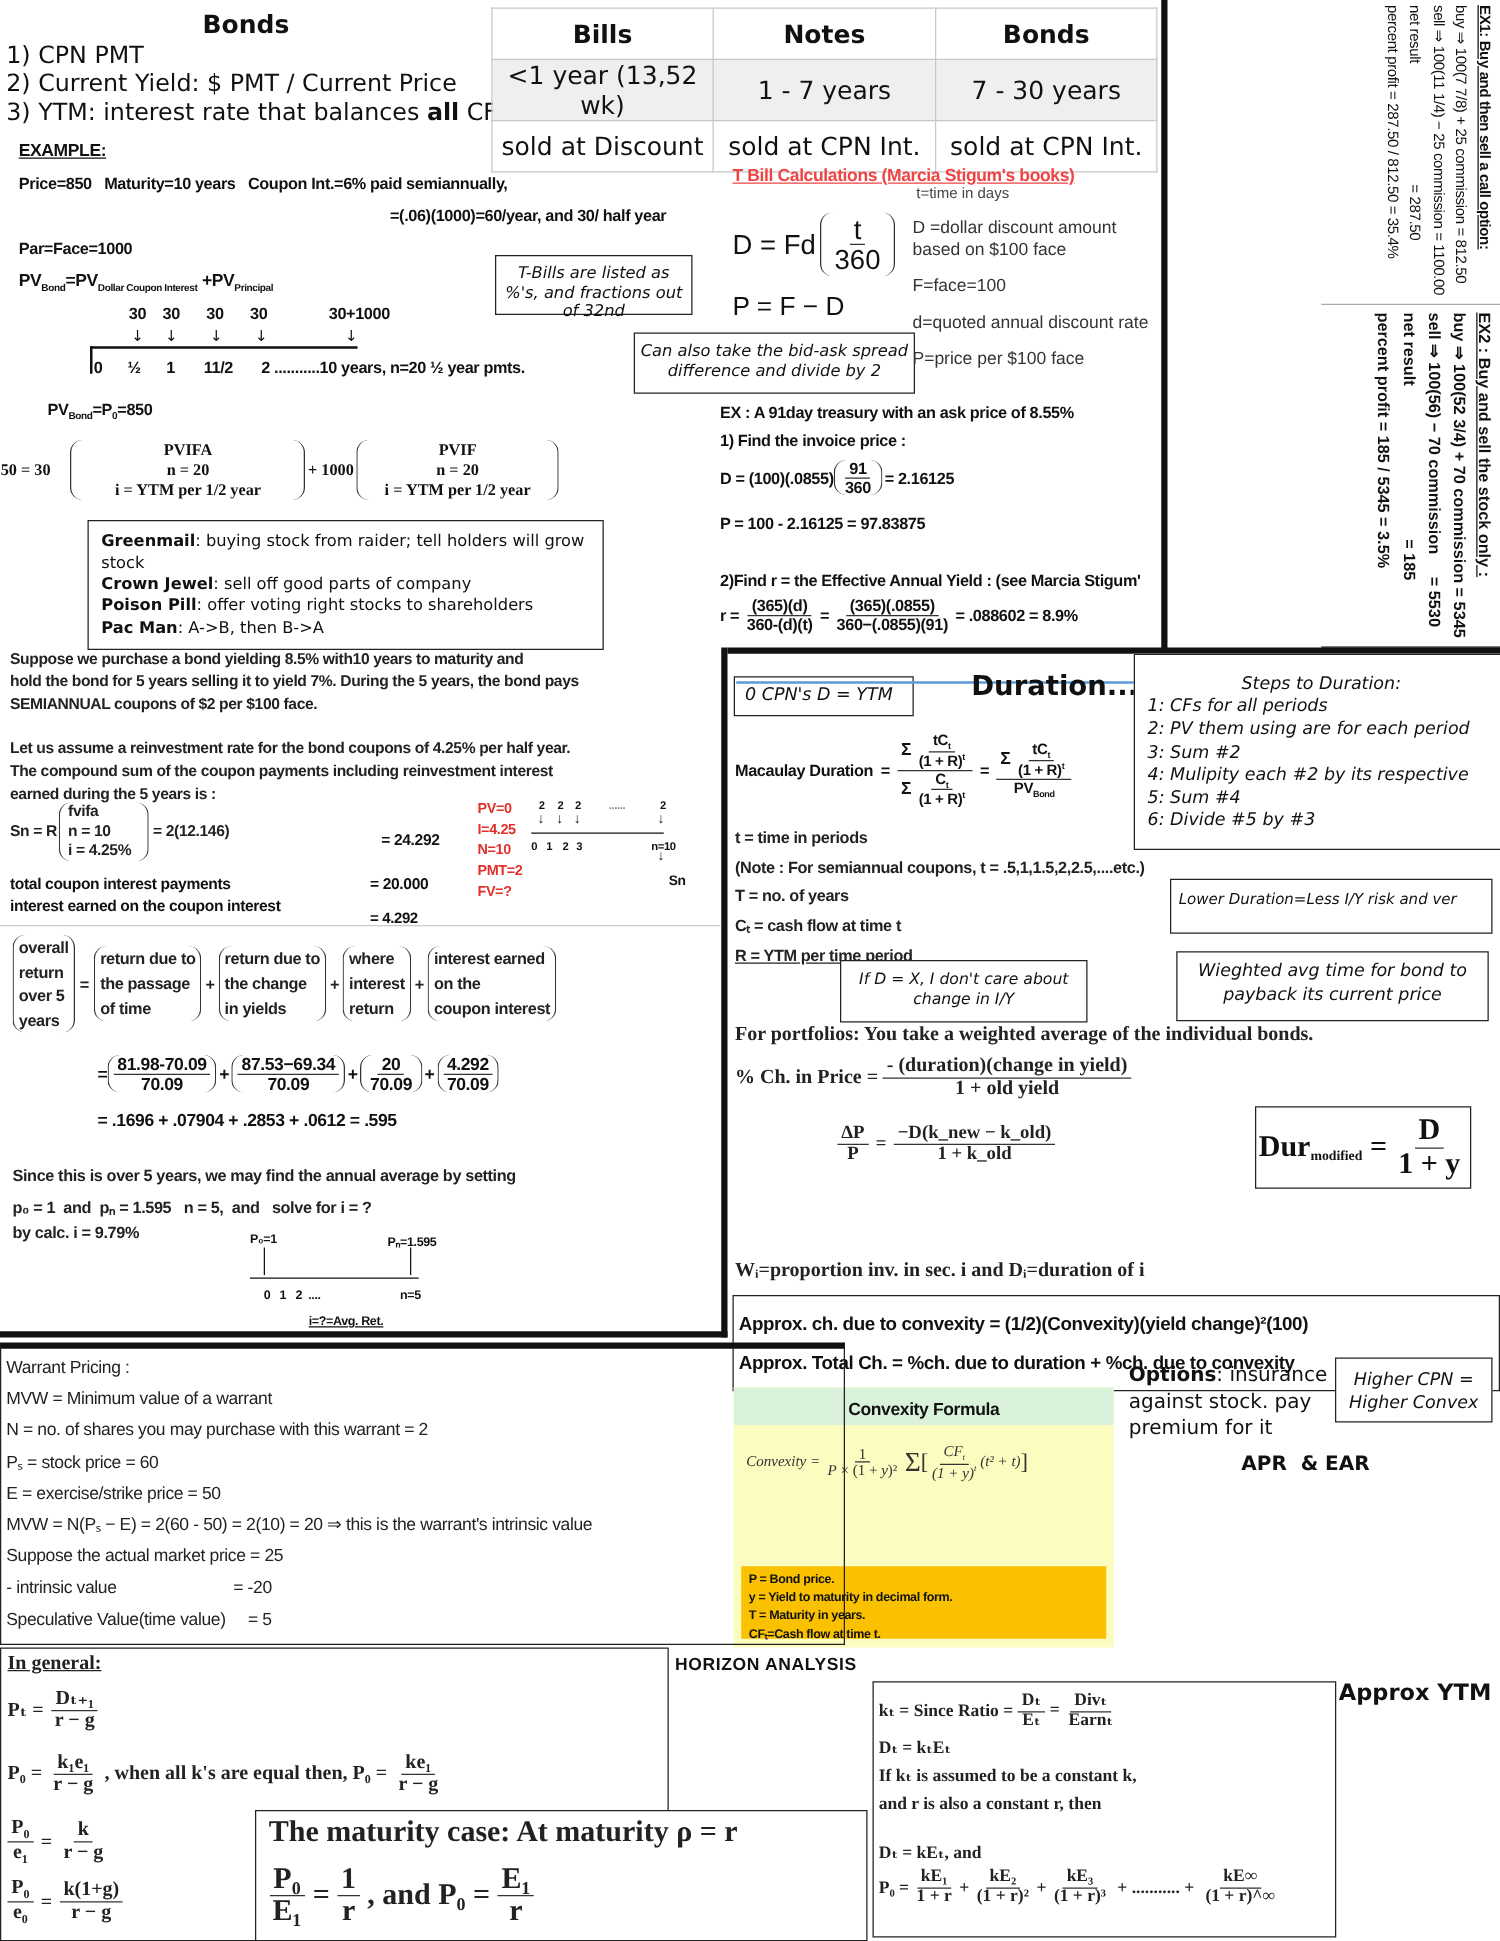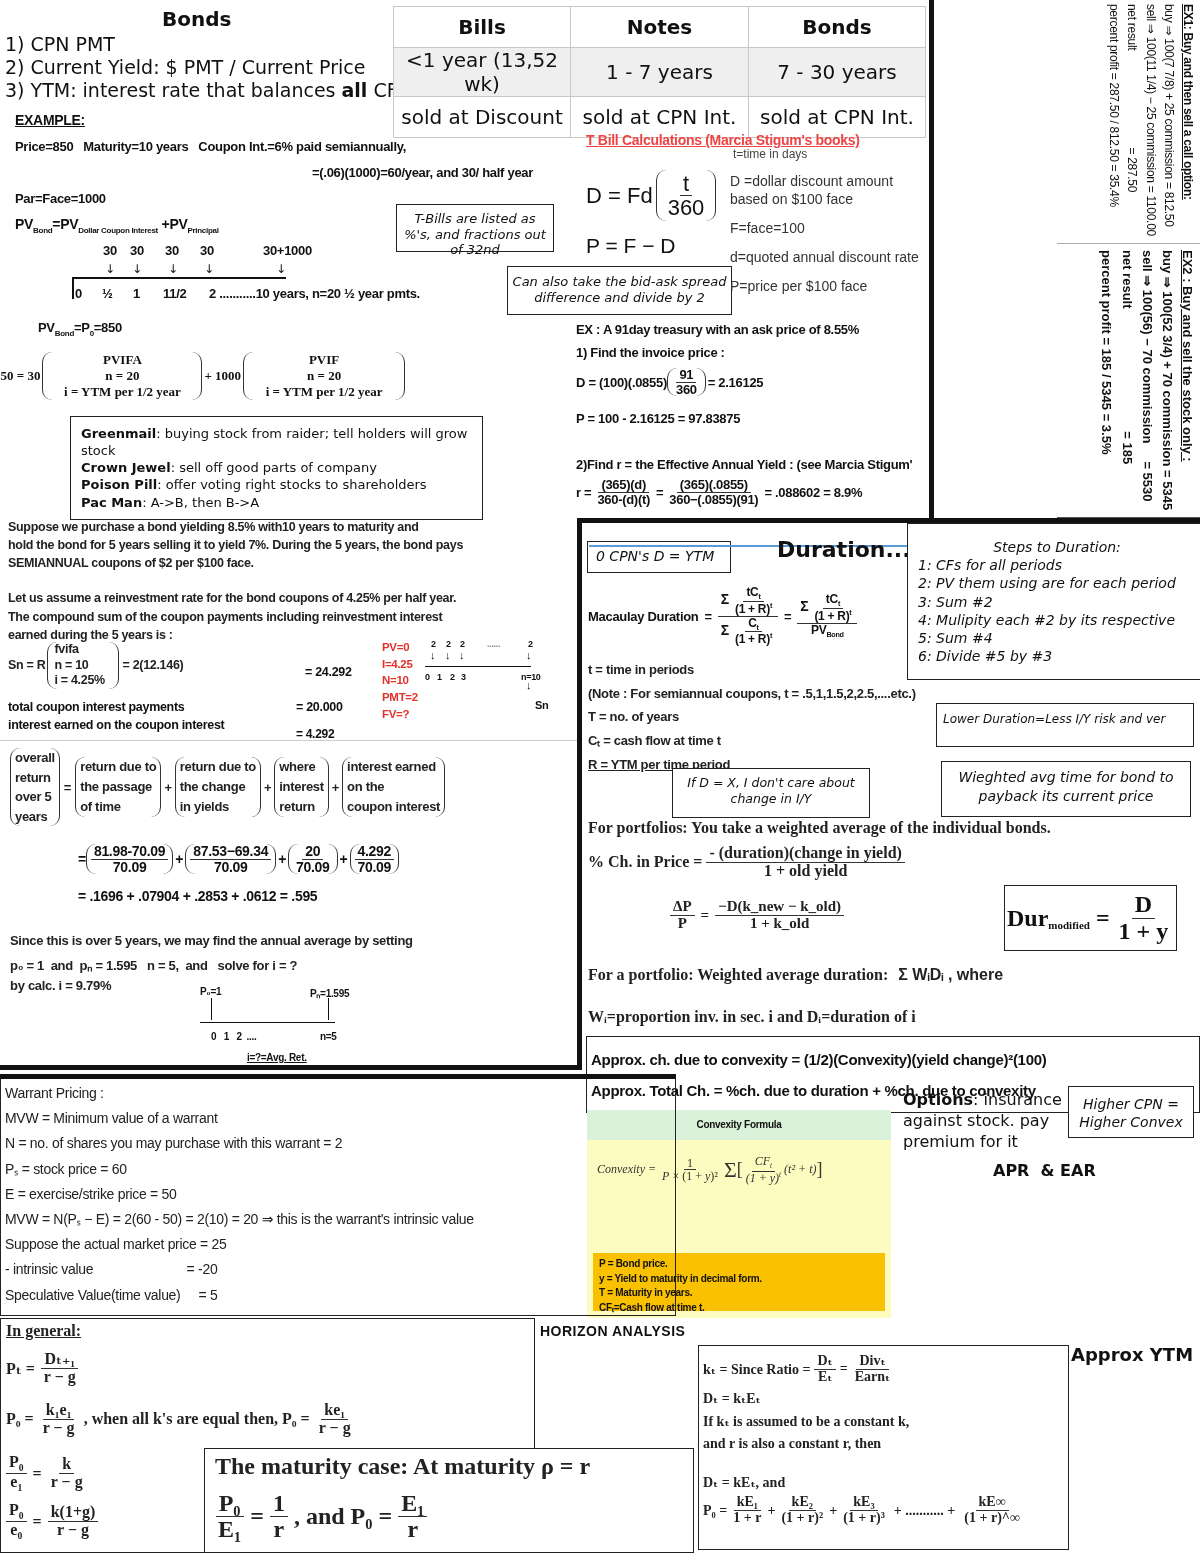--- a/index.html
+++ b/index.html
@@ -81,21 +81,21 @@
   <span class="abs" style="left:0">0</span>
   <span class="abs" style="left:27px">½</span>
   <span class="abs" style="left:58px">1</span>
   <span class="abs" style="left:88px">11/2</span>
   <span class="abs" style="left:134px;white-space:nowrap">2 ...........10 years, n=20 ½ year pmts.</span>
 </div>
 <div class="abs cond" style="left:38px;top:320px;font-size:13px">PV<sub style="font-size:8px">Bond</sub>=P<sub style="font-size:8px">0</sub>=850</div>
 
 <div class="abs serif" style="left:-6px;top:343px;font-size:13px;display:flex;align-items:center;height:66px">
   <span>850 = 30</span>
-  <span class="paren" style="width:160px;margin-left:2px">
+  <span class="paren" style="width:188px;margin-left:16px">
     <span>PVIFA</span>
     <span>n = 20</span>
     <span>i = YTM per 1/2 year</span>
   </span>
   <span style="margin:0 2px">+ 1000</span>
   <span class="paren" style="width:162px">
     <span>PVIF</span>
     <span>n = 20</span>
     <span>i = YTM per 1/2 year</span>
   </span>
@@ -380,33 +380,29 @@
   </div>
   <div class="box serif" style="left:422px;top:362px;width:173px;height:66px;font-size:24px;display:flex;align-items:center;padding-left:2px">
     <span>Dur</span>
       <sub style="font-size:11px;margin-top:14px">modified</sub>
     <span style="margin:0 6px">=</span>
     <span class="frac">
         <span class="n">D</span>
         <span class="d">1 + y</span>
       </span>
   </div>
-  <div class="abs serif" style="left:6px;top:443px;font-size:16px;white-space:nowrap;color:#222">
-    <span>For a portfolio: Weighted average duration:</span>
-    <span style="font-family:'Liberation Sans',sans-serif;margin-left:6px">Σ WᵢDᵢ , where</span>
-  </div>
   <div class="abs serif" style="left:6px;top:485px;font-size:16px;white-space:nowrap;color:#222">Wᵢ=proportion inv. in sec. i and Dᵢ=duration of i</div>
   <div class="box cond" style="left:4px;top:513px;width:614px;height:77px;font-size:15px;padding:6px 4px;line-height:2.3;white-space:nowrap;overflow:hidden">
     <div>Approx. ch. due to convexity  =  (1/2)(Convexity)(yield change)²(100)</div>
     <div style="margin-top:-4px">Approx. Total Ch.  =  %ch. due to duration  +  %ch. due to convexity</div>
   </div>
 </div>
 
 <div class="abs" style="left:587px;top:1110px;width:304px;height:208px;background:#fdfcc0">
-  <div class="abs cond" style="left:0;top:0;width:304px;height:30px;background:#d9f2d9;text-align:center;font-size:10px;padding-top:9px">Convexity Formula</div>
+  <div class="abs cond" style="left:0;top:0;width:304px;height:30px;background:#d9f2d9;text-align:center;font-size:14px;padding-top:9px">Convexity Formula</div>
   <div class="abs" style="left:10px;top:45px;font-family:'Liberation Serif',serif;font-size:12px;font-style:italic;display:flex;align-items:center;color:#333">
     <span>Convexity =</span>
     <span class="frac" style="margin:0 3px;font-style:normal">
         <span class="n">1</span>
         <span class="d"><i>P</i> × (1 + <i>y</i>)²</span>
       </span>
     <span style="font-size:22px;font-style:normal">Σ</span>
     <span style="font-size:18px;font-style:normal">[</span>
     <span class="frac">
         <span class="n">CF<sub>t</sub></span>

